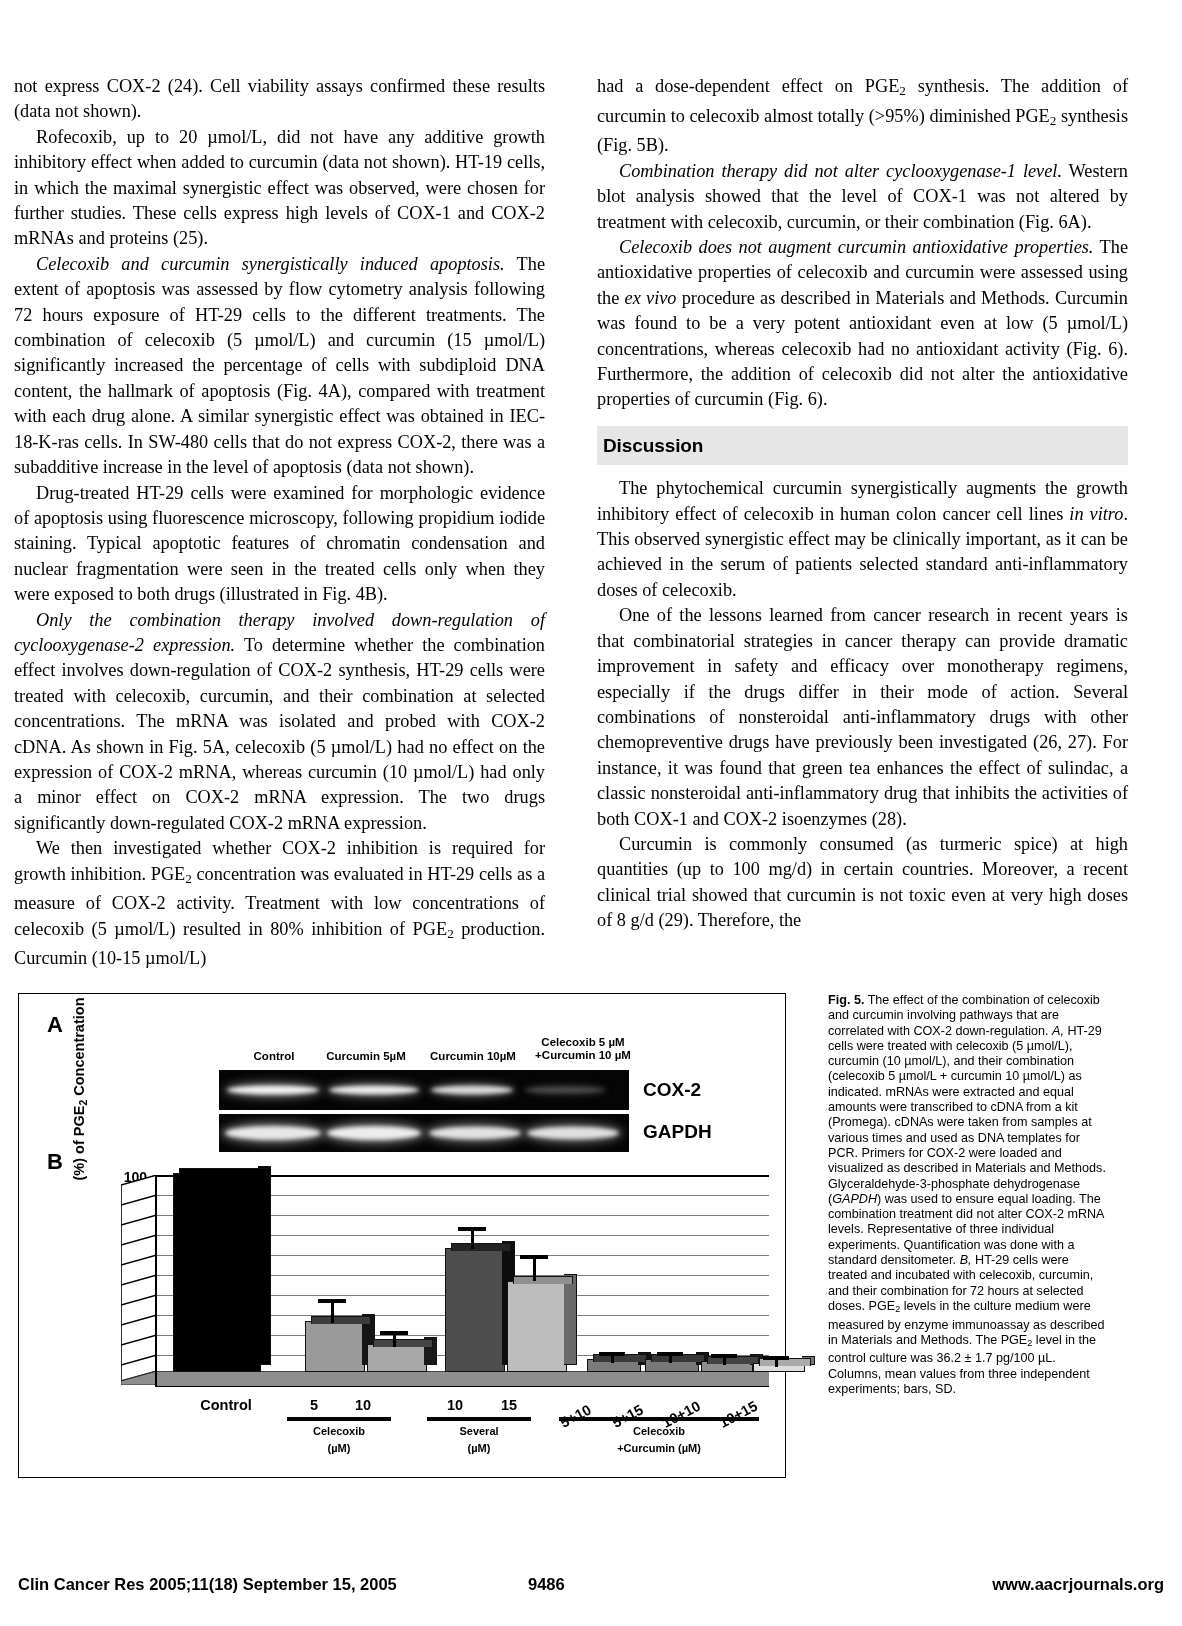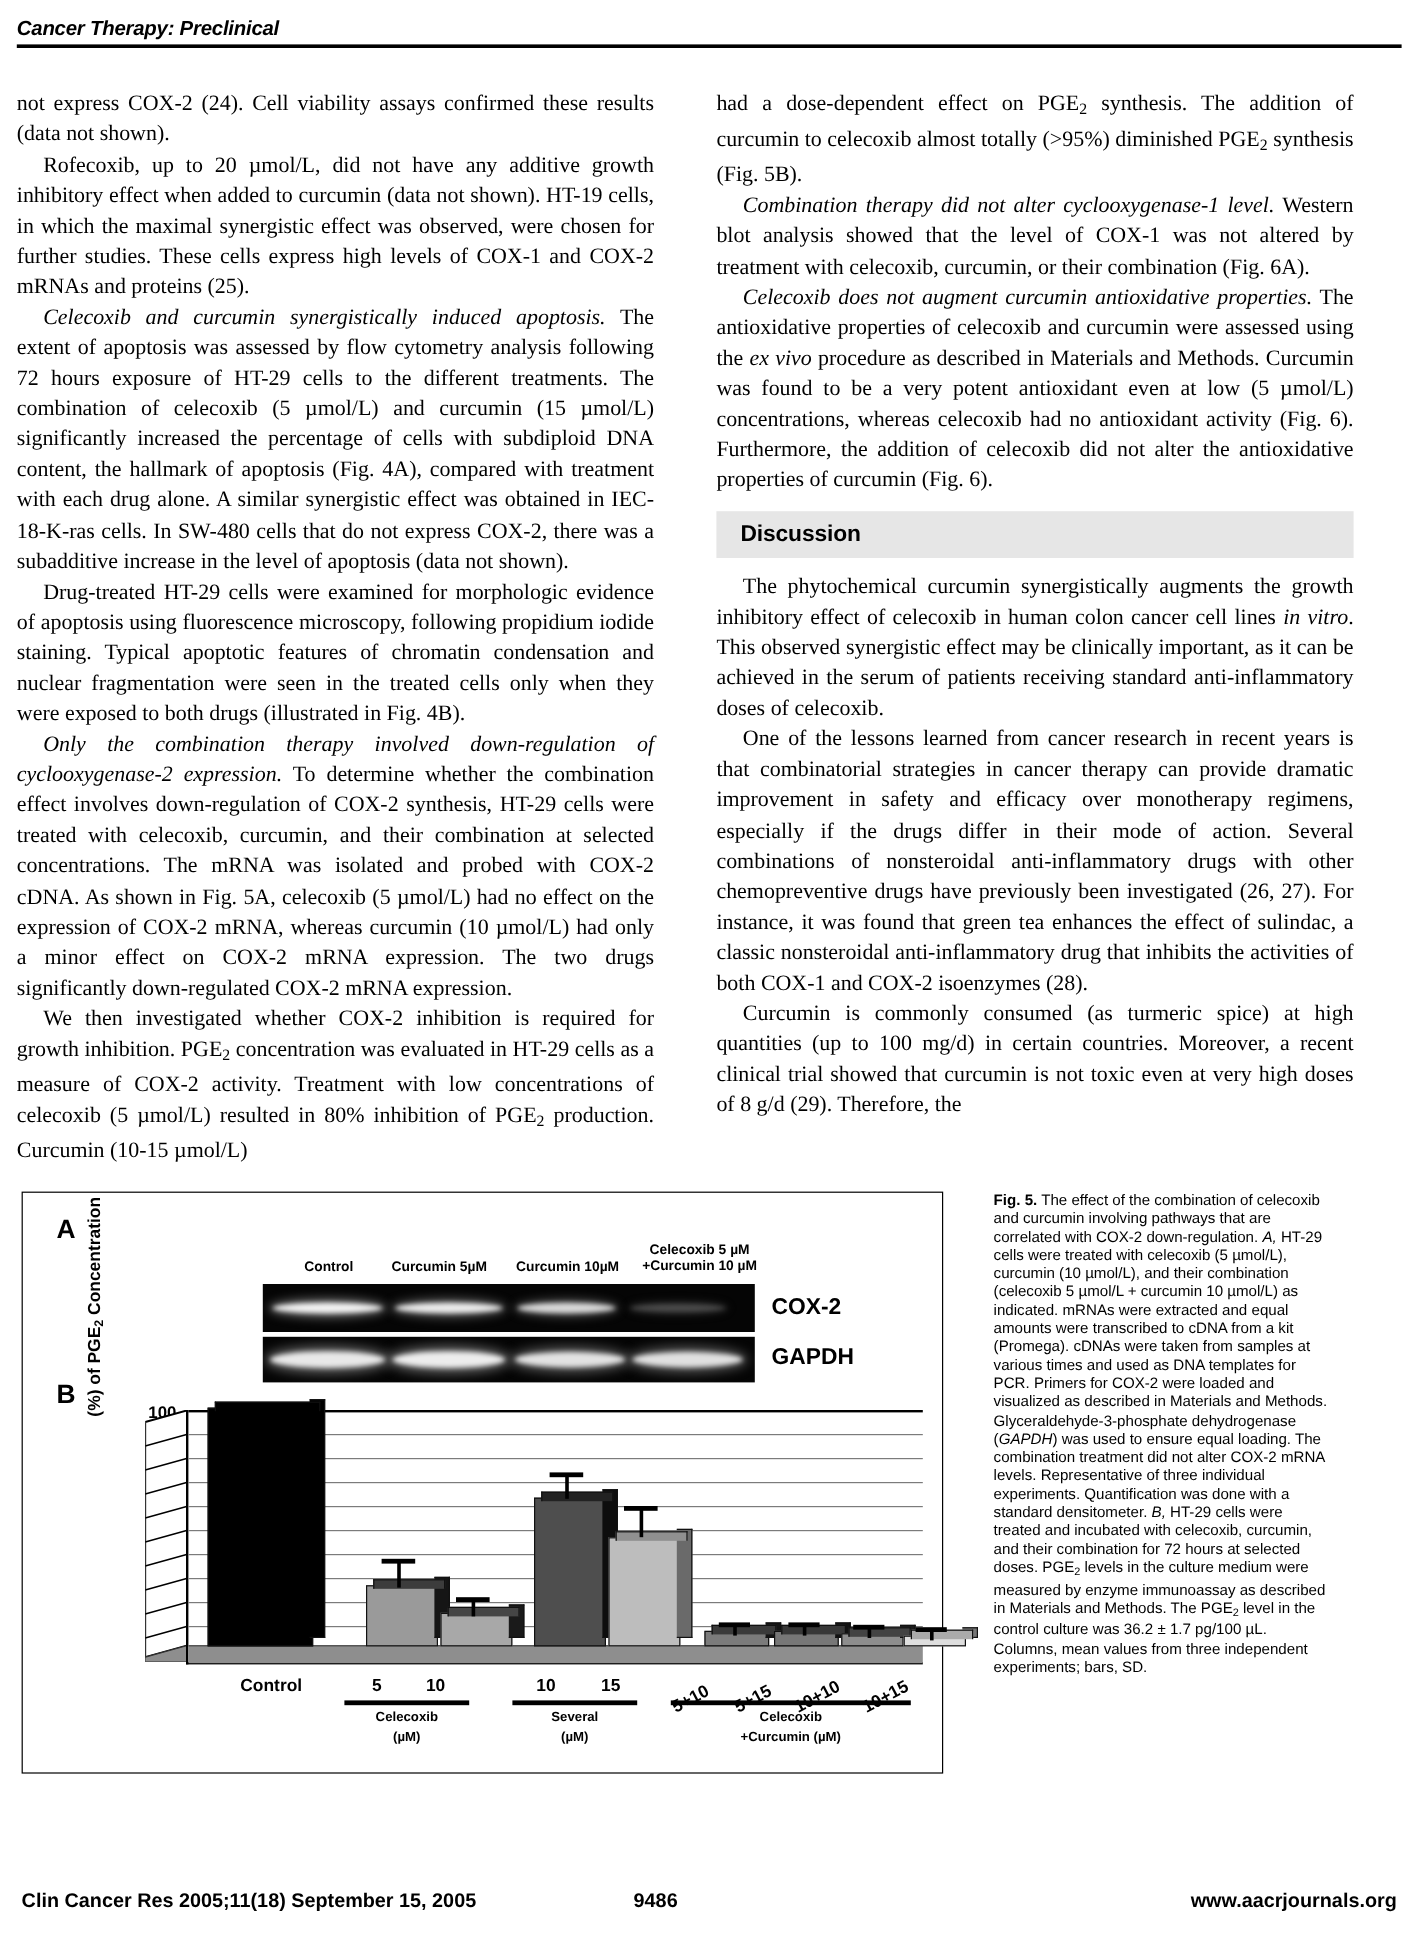--- a/index.html
+++ b/index.html
@@ -36,21 +36,21 @@
   .col.right { margin-left:52px; }
   .col p { margin:0; text-indent:22px; }
   .col p.noind { text-indent:0; }
   .col i { font-style:italic; }
   sub { font-size:0.72em; vertical-align:-0.25em; }
 
   .section-head {
     font-family:"Liberation Sans", sans-serif;
     font-weight:bold; font-size:19px;
     background:#e6e6e6;
-    padding:7px 0 7px 20px;
+    padding:7px 0 7px 6px;
     margin:13px 0 11px 0;
     text-indent:0;
     letter-spacing:-0.1px;
   }
 
   
   .figwrap { position:absolute; left:18px; top:993px; width:1150px; height:487px; }
   .figbox {
     position:absolute; left:0; top:0;
     width:768px; height:485px;
@@ -184,44 +184,40 @@
   .footer .fl { position:absolute; left:0; top:0; }
   .footer .fc { position:absolute; left:510px; top:0; }
   .footer .fr { position:absolute; right:0; top:0; }
   .clear { clear:both; }
 </style>
 </head>
 <body>
 
 <div class="page">
 
-  <div class="runhead">
-    <div class="runhead-title">Cancer Therapy: Preclinical</div>
-    <div class="runhead-rule"></div>
-  </div>
 
   <div class="cols">
 
     <div class="col left">
       <p class="noind">not express COX-2 (24). Cell viability assays confirmed these results (data not shown).</p>
       <p>Rofecoxib, up to 20 µmol/L, did not have any additive growth inhibitory effect when added to curcumin (data not shown). HT-19 cells, in which the maximal synergistic effect was observed, were chosen for further studies. These cells express high levels of COX-1 and COX-2 mRNAs and proteins (25).</p>
       <p><i>Celecoxib and curcumin synergistically induced apoptosis.</i><span>  The extent of apoptosis was assessed by flow cytometry analysis following 72 hours exposure of HT-29 cells to the different treatments. The combination of celecoxib (5 µmol/L) and curcumin (15 µmol/L) significantly increased the percentage of cells with subdiploid DNA content, the hallmark of apoptosis (Fig. 4A), compared with treatment with each drug alone. A similar synergistic effect was obtained in IEC-18-K-ras cells. In SW-480 cells that do not express COX-2, there was a subadditive increase in the level of apoptosis (data not shown).</span></p>
       <p>Drug-treated HT-29 cells were examined for morphologic evidence of apoptosis using fluorescence microscopy, following propidium iodide staining. Typical apoptotic features of chromatin condensation and nuclear fragmentation were seen in the treated cells only when they were exposed to both drugs (illustrated in Fig. 4B).</p>
       <p><i>Only the combination therapy involved down-regulation of cyclooxygenase-2 expression.</i><span>  To determine whether the combination effect involves down-regulation of COX-2 synthesis, HT-29 cells were treated with celecoxib, curcumin, and their combination at selected concentrations. The mRNA was isolated and probed with COX-2 cDNA. As shown in Fig. 5A, celecoxib (5 µmol/L) had no effect on the expression of COX-2 mRNA, whereas curcumin (10 µmol/L) had only a minor effect on COX-2 mRNA expression. The two drugs significantly down-regulated COX-2 mRNA expression.</span></p>
       <p><span>We then investigated whether COX-2 inhibition is required for growth inhibition. PGE</span><sub>2</sub><span> concentration was evaluated in HT-29 cells as a measure of COX-2 activity. Treatment with low concentrations of celecoxib (5 µmol/L) resulted in 80% inhibition of PGE</span><sub>2</sub><span> production. Curcumin (10-15 µmol/L)</span></p>
     </div>
 
     <div class="col right">
       <p class="noind"><span>had a dose-dependent effect on PGE</span><sub>2</sub><span> synthesis. The addition of curcumin to celecoxib almost totally (&gt;95%) diminished PGE</span><sub>2</sub><span> synthesis (Fig. 5B).</span></p>
       <p><i>Combination therapy did not alter cyclooxygenase-1 level.</i><span> Western blot analysis showed that the level of COX-1 was not altered by treatment with celecoxib, curcumin, or their combination (Fig. 6A).</span></p>
       <p><i>Celecoxib does not augment curcumin antioxidative properties.</i><span> The antioxidative properties of celecoxib and curcumin were assessed using the </span><i>ex vivo</i><span> procedure as described in Materials and Methods. Curcumin was found to be a very potent antioxidant even at low (5 µmol/L) concentrations, whereas celecoxib had no antioxidant activity (Fig. 6). Furthermore, the addition of celecoxib did not alter the antioxidative properties of curcumin (Fig. 6).</span></p>
 
       <div class="section-head">Discussion</div>
 
-      <p><span>The phytochemical curcumin synergistically augments the growth inhibitory effect of celecoxib in human colon cancer cell lines </span><i>in vitro</i><span>. This observed synergistic effect may be clinically important, as it can be achieved in the serum of patients receiving standard anti-inflammatory doses of celecoxib.</span></p>
+      <p><span>The phytochemical curcumin synergistically augments the growth inhibitory effect of celecoxib in human colon cancer cell lines </span><i>in vitro</i><span>. This observed synergistic effect may be clinically important, as it can be achieved in the serum of patients selected standard anti-inflammatory doses of celecoxib.</span></p>
       <p>One of the lessons learned from cancer research in recent years is that combinatorial strategies in cancer therapy can provide dramatic improvement in safety and efficacy over monotherapy regimens, especially if the drugs differ in their mode of action. Several combinations of nonsteroidal anti-inflammatory drugs with other chemopreventive drugs have previously been investigated (26, 27). For instance, it was found that green tea enhances the effect of sulindac, a classic nonsteroidal anti-inflammatory drug that inhibits the activities of both COX-1 and COX-2 isoenzymes (28).</p>
       <p>Curcumin is commonly consumed (as turmeric spice) at high quantities (up to 100 mg/d) in certain countries. Moreover, a recent clinical trial showed that curcumin is not toxic even at very high doses of 8 g/d (29). Therefore, the</p>
     </div>
     <div class="clear"></div>
   </div>
 
   <div class="figwrap">
 
     <div class="figbox">
 

